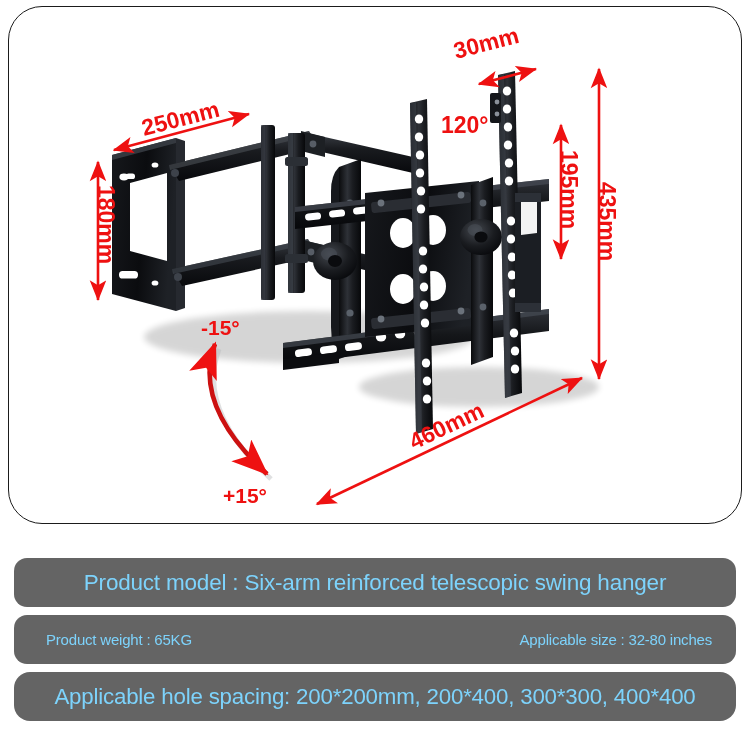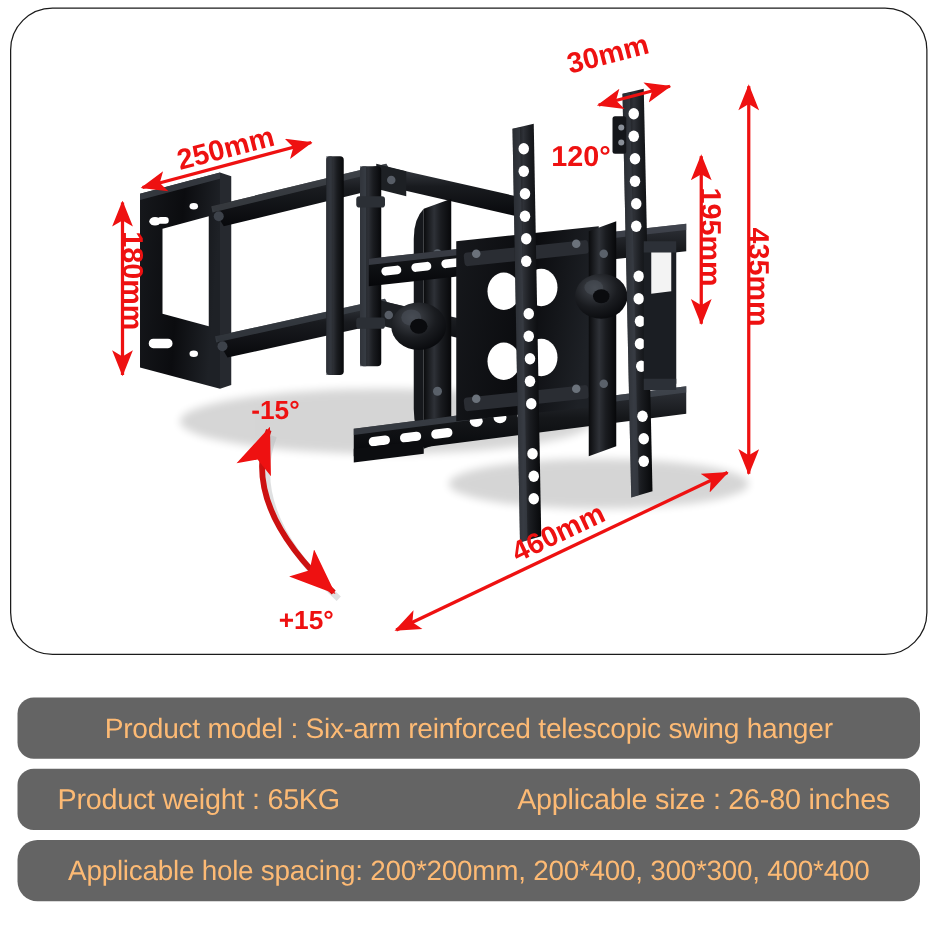--- a/index.html
+++ b/index.html
@@ -45,40 +45,40 @@
     display: block;
   }
 
   
   .spec-bar {
     position: absolute;
     left: 14px;
     width: 722px;
     border-radius: 13px;
     background: #646464;
-    color: #fdba74;
+    color: #7dd3fc;
     box-sizing: border-box;
     display: flex;
     align-items: center;
     font-family: "Liberation Sans", sans-serif;
     font-weight: 400;
     letter-spacing: -0.2px;
   }
   #spec-bar-model {
     top: 558px;
     height: 49px;
     justify-content: center;
     font-size: 22.5px;
   }
   #spec-bar-weight-size {
     top: 615px;
     height: 49px;
     justify-content: space-between;
     padding: 0 24px 0 32px;
-    font-size: 23px;
+    font-size: 15px;
   }
   #spec-bar-holes {
     top: 672px;
     height: 49px;
     justify-content: center;
     font-size: 22.3px;
     border-radius: 16px;
   }
   .spec-text { white-space: nowrap; }
 
@@ -375,20 +375,20 @@
 
     </svg>
   </div>
 
   <div class="spec-bar" id="spec-bar-model">
     <span class="spec-text">Product model : Six-arm reinforced telescopic swing hanger</span>
   </div>
 
   <div class="spec-bar" id="spec-bar-weight-size">
     <span class="spec-text">Product weight : 65KG</span>
-    <span class="spec-text">Applicable size : 26-80 inches</span>
+    <span class="spec-text">Applicable size : 32-80 inches</span>
   </div>
 
   <div class="spec-bar" id="spec-bar-holes">
     <span class="spec-text">Applicable hole spacing: 200*200mm, 200*400, 300*300, 400*400</span>
   </div>
 
 </div>
 
 </body></html>

